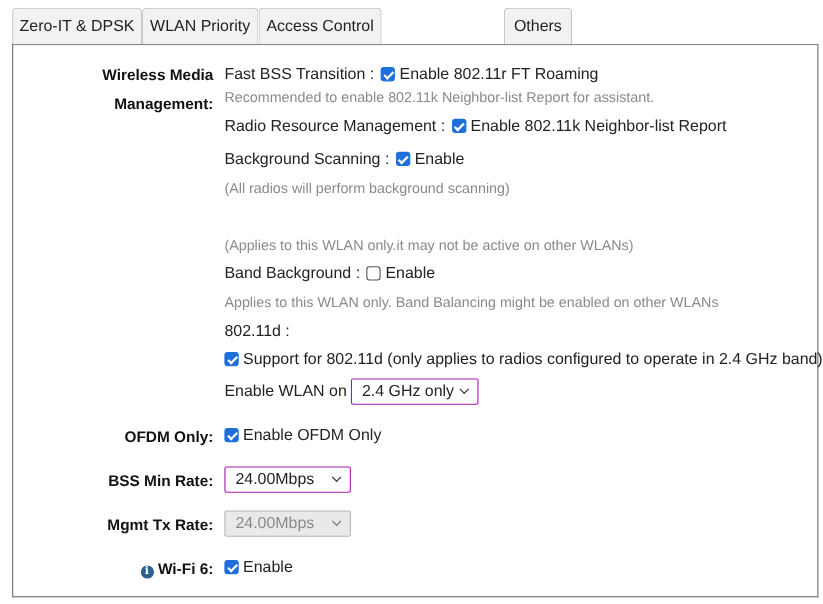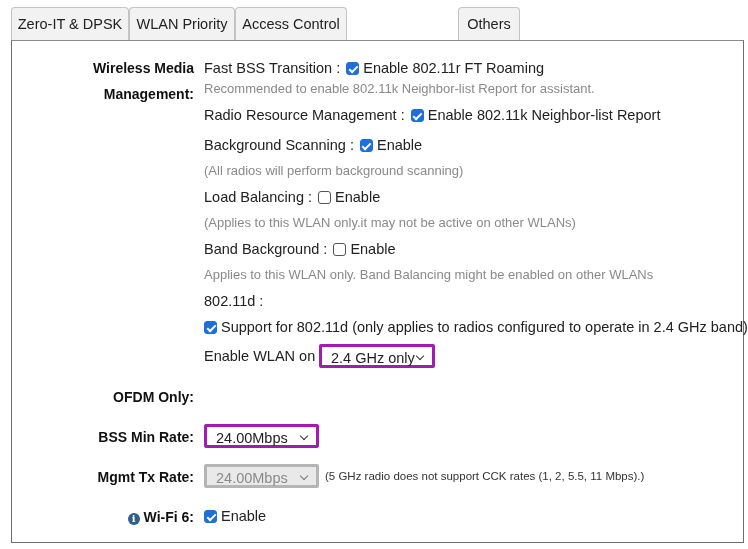--- a/index.html
+++ b/index.html
@@ -33,21 +33,21 @@
     border-radius: 3px; vertical-align: -2px; margin: 0 4px 0 0; position: relative;
   }
   .cb.on { background: #1e6fd9; border: 1px solid #1e6fd9; }
   .cb.on::after {
     content: ""; position: absolute; left: 3.5px; top: 0.5px; width: 3px; height: 7px;
     border: solid #fff; border-width: 0 2px 2px 0; transform: rotate(45deg);
   }
   .cb.off { background: #fff; border: 1px solid #555; }
   .sel {
     position: absolute; height: 24px; box-sizing: border-box;
-    border: 3px solid #a21caf; border-radius: 2px; background: #fff;
+    border: 1px solid #a21caf; border-radius: 2px; background: #fff;
     font-size: 14.5px; color: #222; padding-left: 9px; line-height: 22px;
   }
   .sel.disabled { background: #e9e9e9; color: #8a8a8a; border-color: #b5b5b5; }
   .chev {
     position: absolute; right: 9px; top: 6px; width: 5px; height: 5px;
     border: solid #333; border-width: 0 1.6px 1.6px 0; transform: rotate(45deg);
   }
   .sel.disabled .chev { border-color: #777; }
   .info {
     display: inline-block; width: 12px; height: 12px; border-radius: 50%;
@@ -97,26 +97,20 @@
   </div>
 
   <div class="abs txt" style="left:204px;top:137px;">
     <span>Background Scanning :</span>
     <label style="margin-left:2px;">
       <span class="cb on"></span><span>Enable</span>
     </label>
   </div>
   <div class="abs hint" style="left:204px;top:163px;">(All radios will perform background scanning)</div>
 
-  <div class="abs txt" style="left:204px;top:189px;">
-    <span>Load Balancing :</span>
-    <label style="margin-left:2px;">
-      <span class="cb off"></span><span>Enable</span>
-    </label>
-  </div>
   <div class="abs hint" style="left:204px;top:215px;">(Applies to this WLAN only.it may not be active on other WLANs)</div>
 
   <div class="abs txt" style="left:204px;top:241px;">
     <span>Band Background :</span>
     <label style="margin-left:2px;">
       <span class="cb off"></span><span>Enable</span>
     </label>
   </div>
   <div class="abs hint" style="left:204px;top:267px;">Applies to this WLAN only. Band Balancing might be enabled on other WLANs</div>
 
@@ -127,33 +121,37 @@
     </label>
   </div>
 
   <div class="abs txt" style="left:204px;top:348px;">Enable WLAN on :</div>
   <div class="sel" style="left:319px;top:344px;width:116px;">
     <span>2.4 GHz only</span>
     <span class="chev"></span>
   </div>
 
   <div class="abs lbl" style="right:554px;top:389px;">OFDM Only:</div>
+  <div class="abs txt" style="left:204px;top:388px;">
+    <label>
+      <span class="cb on"></span><span>Enable OFDM Only</span>
+    </label>
+  </div>
 
   <div class="abs lbl" style="right:554px;top:429px;">BSS Min Rate:</div>
   <div class="sel" style="left:204px;top:424px;width:115px;">
     <span>24.00Mbps</span>
     <span class="chev"></span>
   </div>
 
   <div class="abs lbl" style="right:554px;top:469px;">Mgmt Tx Rate:</div>
   <div class="sel disabled" style="left:204px;top:464px;width:115px;">
     <span>24.00Mbps</span>
     <span class="chev"></span>
   </div>
-  <div class="abs hint-sm" style="left:325px;top:470px;">(5 GHz radio does not support CCK rates (1, 2, 5.5, 11 Mbps).)</div>
 
   <div class="abs lbl" style="right:554px;top:509px;">
     <span class="info">i</span><span>Wi-Fi 6:</span>
   </div>
   <div class="abs txt" style="left:204px;top:508px;">
     <label>
       <span class="cb on"></span><span>Enable</span>
     </label>
   </div>
 </div>

